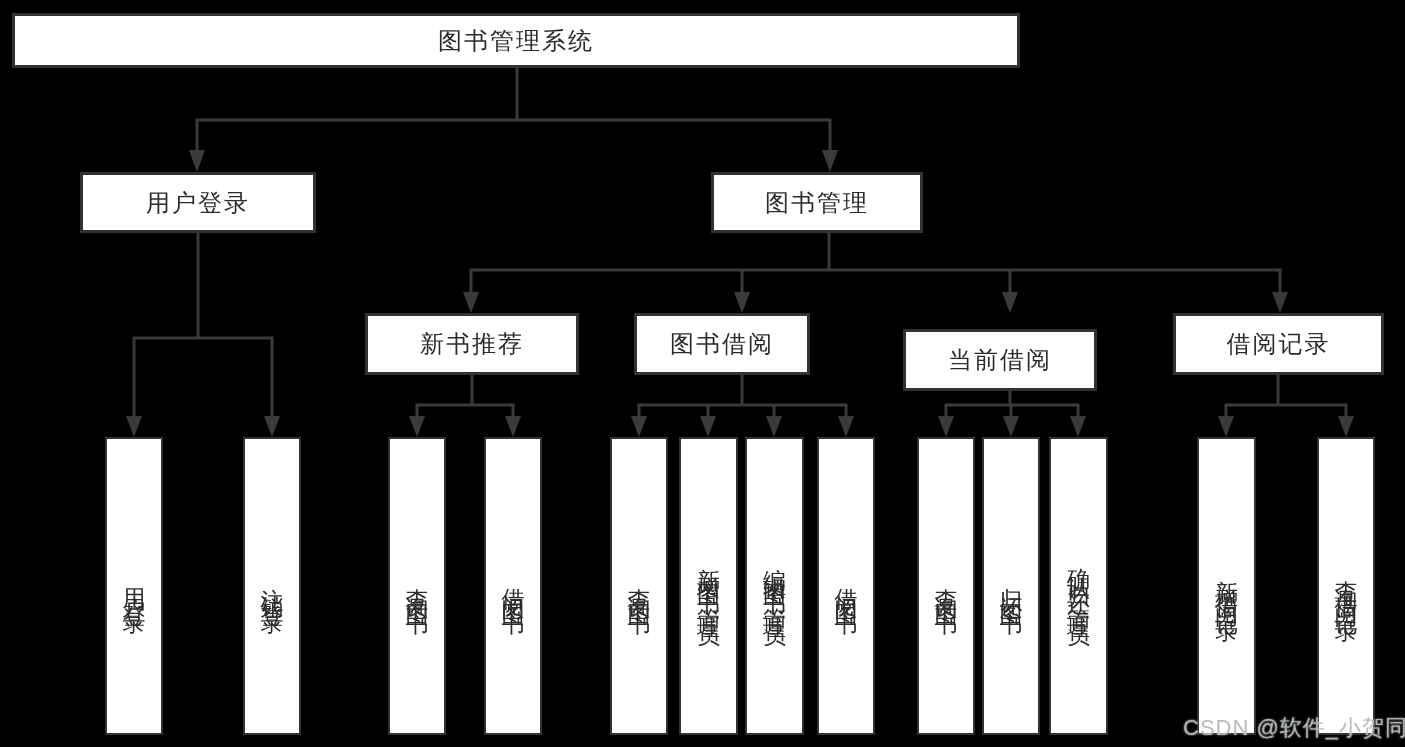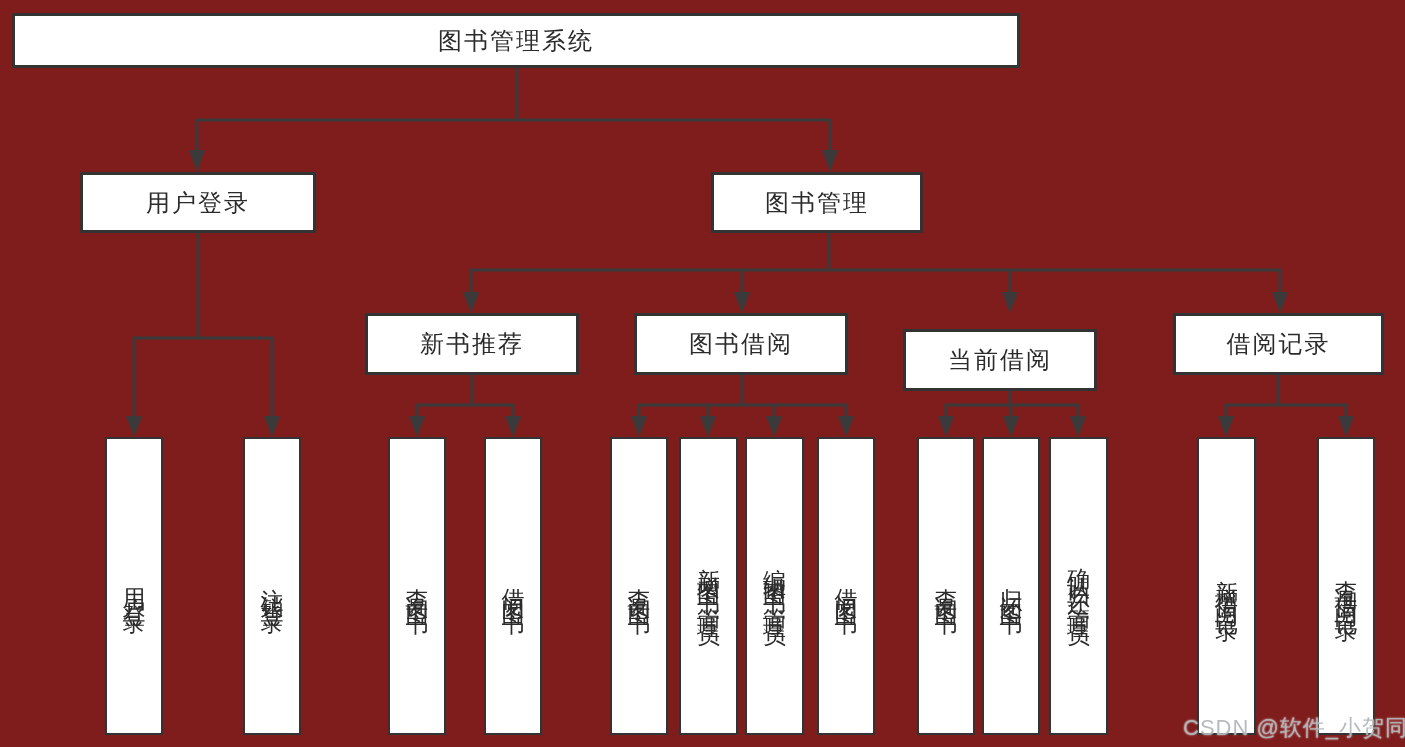--- a/index.html
+++ b/index.html
@@ -1,19 +1,19 @@
 <!DOCTYPE html>
 <html><head>
 <meta charset="utf-8">
 <style>
   html,body{margin:0;padding:0;background:#ffffff;}
   .canvas{
     position:relative;
     width:1405px;height:747px;
-    background:#7f1d1d;
+    background:#000000;
     font-family:"Liberation Sans", sans-serif;
     color:#2b2b2b;
     overflow:hidden;
   }
   .connectors{position:absolute;left:0;top:0;z-index:1;}
   .node{
     position:absolute;
     box-sizing:border-box;
     background:#ffffff;
     border:3px solid #333333;
@@ -100,21 +100,21 @@
       <path d="M1338 416 L1354 416 L1346 437 Z"></path>
     </g>
   </svg>
 
   <div class="node hbox" style="left:12px;top:13px;width:1008px;height:55px;">图书管理系统</div>
 
   <div class="node hbox" style="left:80px;top:172px;width:236px;height:61px;">用户登录</div>
   <div class="node hbox" style="left:711px;top:172px;width:212px;height:61px;">图书管理</div>
 
   <div class="node hbox" style="left:365px;top:313px;width:214px;height:62px;font-family:Liberation Mono, monospace;">新书推荐</div>
-  <div class="node hbox" style="left:634px;top:313px;width:214px;height:62px;">图书借阅</div>
+  <div class="node hbox" style="left:634px;top:313px;width:176px;height:62px;">图书借阅</div>
   <div class="node hbox" style="left:903px;top:329px;width:194px;height:62px;text-align:center;">当前借阅</div>
   <div class="node hbox" style="left:1173px;top:313px;width:211px;height:62px;">借阅记录</div>
 
   <div class="node vbox" style="left:105px;top:437px;width:58px;height:298px;">用户登录</div>
   <div class="node vbox" style="left:243px;top:437px;width:58px;height:298px;">注销登录</div>
 
   <div class="node vbox" style="left:388px;top:437px;width:58px;height:298px;">查询图书</div>
   <div class="node vbox" style="left:484px;top:437px;width:58px;height:298px;">借阅图书</div>
 
   <div class="node vbox" style="left:610px;top:437px;width:58px;height:298px;">查询图书</div>

